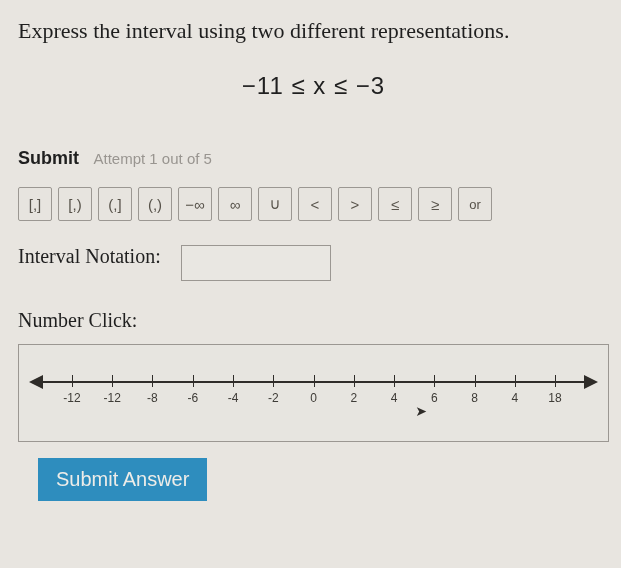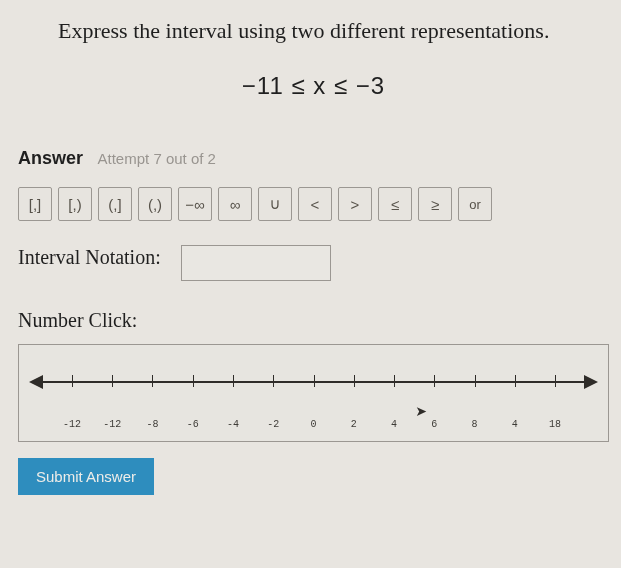--- a/index.html
+++ b/index.html
@@ -6,21 +6,21 @@
   body {
     margin: 0;
     padding: 18px 12px 12px 18px;
     width: 621px;
     height: 568px;
     font-family: Georgia, "Times New Roman", serif;
     background: #e8e5e0;
     color: #1a1a1a;
     filter: blur(0.3px) contrast(0.95);
   }
-  .prompt { font-size: 22px; margin-bottom: 28px; margin-left: 40px; }
+  .prompt { font-size: 22px; margin-bottom: 28px; }
   .equation { 
     text-align: center; 
     font-size: 24px; 
     font-family: Liberation Sans, sans-serif;
     margin-bottom: 48px;
     letter-spacing: 1px;
   }
   .answer-row { margin-bottom: 18px; font-size: 18px; }
   .answer-row b { font-weight: bold; font-family: Arial, sans-serif; font-size:18px; }
   .attempt { color: #9a9691; font-size: 15px; font-family: Arial, sans-serif; margin-left: 10px; }
@@ -34,21 +34,21 @@
     display: flex;
     align-items: center;
     justify-content: center;
     font-size: 15px;
     color: #555047;
     border-radius: 2px;
     font-family: Arial, sans-serif;
   }
   .chip.small { font-size: 13px; }
   .row-label { font-size: 20px; margin-bottom: 12px; font-family: Georgia, serif; }
-  .interval-row { display: flex; align-items: center; gap: 20px; margin-bottom: 28px; }
+  .interval-row { display: flex; gap: 20px; margin-bottom: 28px; }
   .text-input {
     border: 1px solid #9c9893;
     background: #efece7;
     height: 36px;
     width: 150px;
     padding: 4px 6px;
     font-size: 16px;
   }
   .numline-wrap {
     border: 1px solid #9c9893;
@@ -81,60 +81,60 @@
     position: absolute;
     top: 0;
     width: 1px;
     height: 12px;
     background: #2b2824;
   }
   .tick-label {
     position: absolute;
     top: 16px;
     transform: translateX(-50%);
-    font-size: 10px;
-    font-family: Liberation Mono, monospace;
+    font-size: 12px;
+    font-family: Liberation Sans, sans-serif;
     color: #3b3833;
-    margin-top: 28px;
   }
   .cursor {
     position: absolute;
     width: 10px; height: 14px;
     color: #2b2824;
     font-size: 14px;
   }
   .hint {
     text-align: center;
     font-size: 11px;
     color: #a4a09a;
     font-family: Arial, sans-serif;
     margin-top: 2px;
   }
   .submit {
     background: #2a8ec1;
     color: #f3f2ee;
     border: none;
     padding: 10px 18px;
-    font-size: 15px;
+    font-size: 20px;
     font-family: Arial, sans-serif;
     margin-top: 6px;
+    margin-left: 20px;
   }
 </style>
 </head>
 <body>
 
 
 
 <div class="prompt">Express the interval using two different representations.</div>
 
 <div class="equation">−11 ≤ x ≤ −3</div>
 
 <div class="answer-row">
-  <b>Answer</b>
-  <span class="attempt">Attempt 7 out of 2</span>
+  <b>Submit</b>
+  <span class="attempt">Attempt 1 out of 5</span>
 </div>
 
 <div class="palette">
   <div class="chip">[,]</div>
   <div class="chip">[,)</div>
   <div class="chip">(,]</div>
   <div class="chip">(,)</div>
   <div class="chip">−∞</div>
   <div class="chip">∞</div>
   <div class="chip">∪</div>

